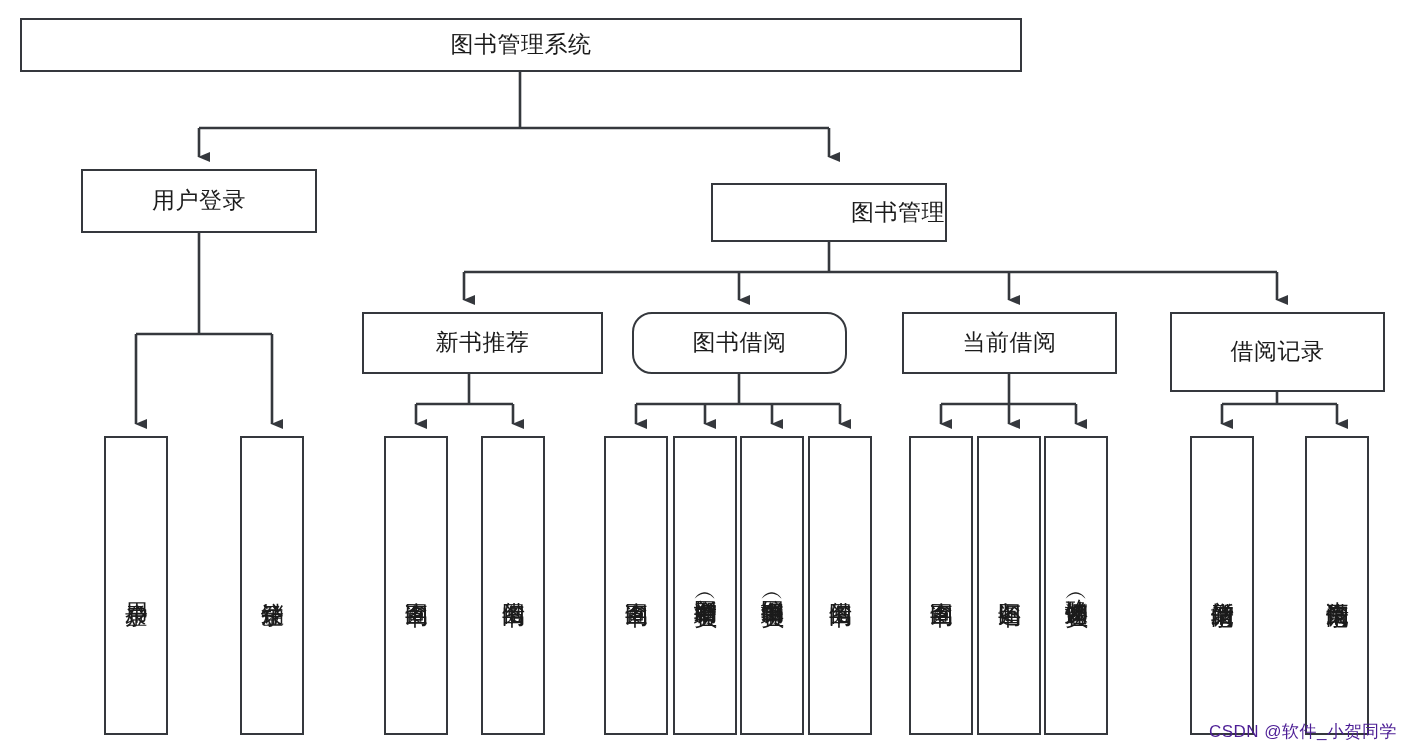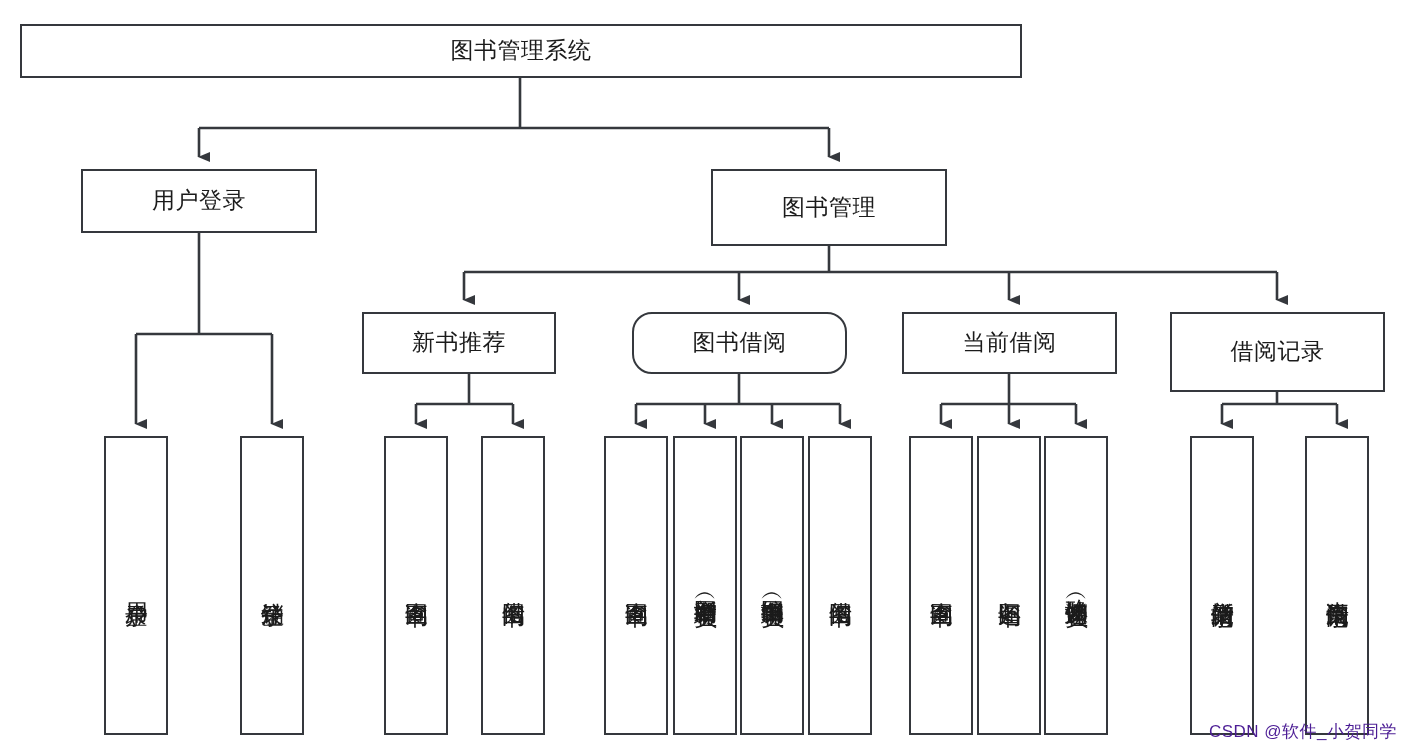--- a/index.html
+++ b/index.html
@@ -122,33 +122,33 @@
       <path d="M1009,404 L1009,424" marker-end="url(#arw)"></path>
       <path d="M1076,404 L1076,424" marker-end="url(#arw)"></path>
 
       <path d="M1277,374 L1277,404"></path>
       <path d="M1222,404 L1337,404"></path>
       <path d="M1222,404 L1222,424" marker-end="url(#arw)"></path>
       <path d="M1337,404 L1337,424" marker-end="url(#arw)"></path>
     </g>
   </svg>
 
-  <div class="node h root" style="left:20px; top:24px; width:1002px; height:54px;">
+  <div class="node h root" style="left:20px; top:18px; width:1002px; height:54px;">
     <span class="label">图书管理系统</span>
   </div>
 
   <div class="node h" style="left:81px; top:169px; width:236px; height:64px;">
     <span class="label">用户登录</span>
   </div>
 
-  <div class="node h" style="left:711px; top:169px; width:236px; height:77px;">
+  <div class="node h" style="left:711px; top:183px; width:236px; height:59px;justify-content:flex-end;">
     <span class="label">图书管理</span>
   </div>
 
-  <div class="node h" style="left:362px; top:312px; width:194px; height:62px;">
+  <div class="node h" style="left:362px; top:312px; width:241px; height:62px;">
     <span class="label">新书推荐</span>
   </div>
 
   <div class="node h" style="left:632px; top:312px; width:215px; height:62px;border-radius:20px;">
     <span class="label">图书借阅</span>
   </div>
 
   <div class="node h" style="left:902px; top:312px; width:215px; height:62px;">
     <span class="label">当前借阅</span>
   </div>

